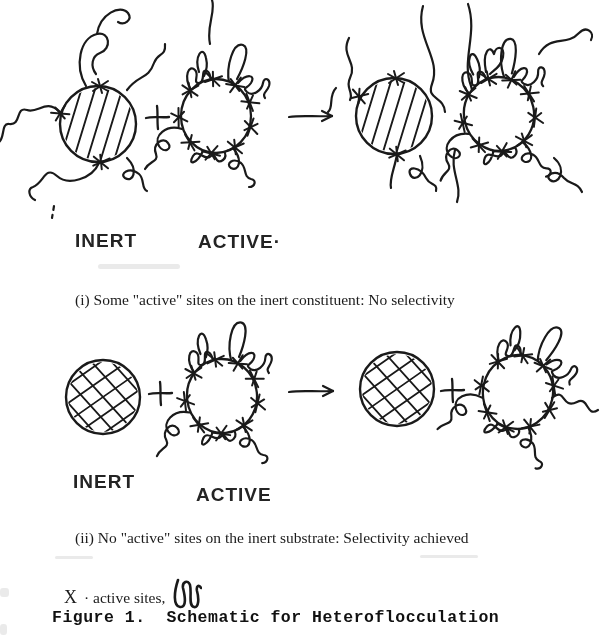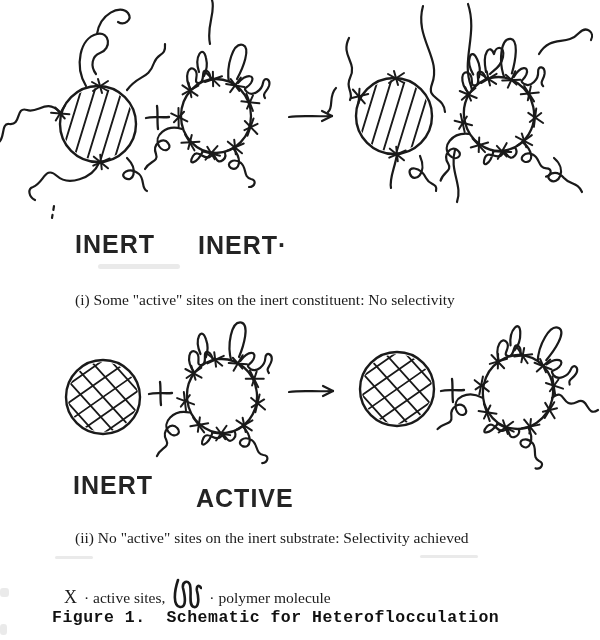--- a/index.html
+++ b/index.html
@@ -4,21 +4,21 @@
 <style>
   html,body{margin:0;padding:0;}
   body{
     width:600px;height:640px;position:relative;overflow:hidden;
     background:#ffffff;color:#1a1a1a;
     font-family:"Liberation Serif", serif;
   }
   svg{position:absolute;left:0;top:0;}
   .lbl{
     position:absolute;font-family:"Liberation Sans", sans-serif;
-    font-size:25px;font-weight:600;letter-spacing:1px;color:#242424;
+    font-size:19px;font-weight:600;letter-spacing:1px;color:#242424;
   }
   .cap{
     position:absolute;font-family:"Liberation Serif", serif;
     font-size:15.5px;color:#1b1b1b;white-space:pre;
   }
   .legend{
     position:absolute;left:64px;top:576px;display:flex;align-items:flex-end;
     gap:7px;font-size:15.5px;color:#1b1b1b;
   }
   .legx{font-size:18px;line-height:20px;}
@@ -178,36 +178,35 @@
     <path d="M452,379 C453,385 452,395 453,402"></path>
   </g>
 
   <g stroke-width="2.2">
     <use href="#activeP" transform="translate(518,392) rotate(12)"></use>
     <path d="M552,398 C566,386 561,410 577,402 C589,396 586,418 598,410"></path>
   </g>
 </svg>
 
 <div class="lbl" style="left:75px;top:230px">INERT</div>
-<div class="lbl" style="left:198px;top:231px">INERT·</div>
+<div class="lbl" style="left:198px;top:231px">ACTIVE·</div>
 
 <div class="cap" style="left:75px;top:291px">(i) Some "active" sites on the inert constituent: No selectivity</div>
 
 <div class="lbl" style="left:73px;top:471px">INERT</div>
 <div class="lbl" style="left:196px;top:484px">ACTIVE</div>
 
 <div class="cap" style="left:75px;top:529px">(ii) No "active" sites on the inert substrate: Selectivity achieved</div>
 
 <div class="legend">
   <span class="legx">X</span>
   <span>· active sites,</span>
   <svg width="30" height="36" viewBox="0 0 30 36" stroke="#1a1a1a" fill="none" stroke-linecap="round">
     <path d="M6,4 C2,16 1,30 8,31 C15,32 13,20 11,12 C10,6 16,3 18,9 C20,17 16,30 22,31 C27,32 27,22 25,15 C24,10 27,8 29,12" stroke-width="2.6"></path>
   </svg>
-  <span>· polymer molecule</span>
 </div>
 
 <div class="figcap">Figure 1.  Schematic for Heteroflocculation</div>
 
 <div class="smudge" style="left:98px;top:264px;width:82px;height:5px"></div>
 <div class="smudge" style="left:55px;top:556px;width:38px;height:3px"></div>
 <div class="smudge" style="left:420px;top:555px;width:58px;height:3px"></div>
 <div class="smudge" style="left:0px;top:588px;width:9px;height:9px"></div>
 <div class="smudge" style="left:0px;top:624px;width:7px;height:11px"></div>
 

